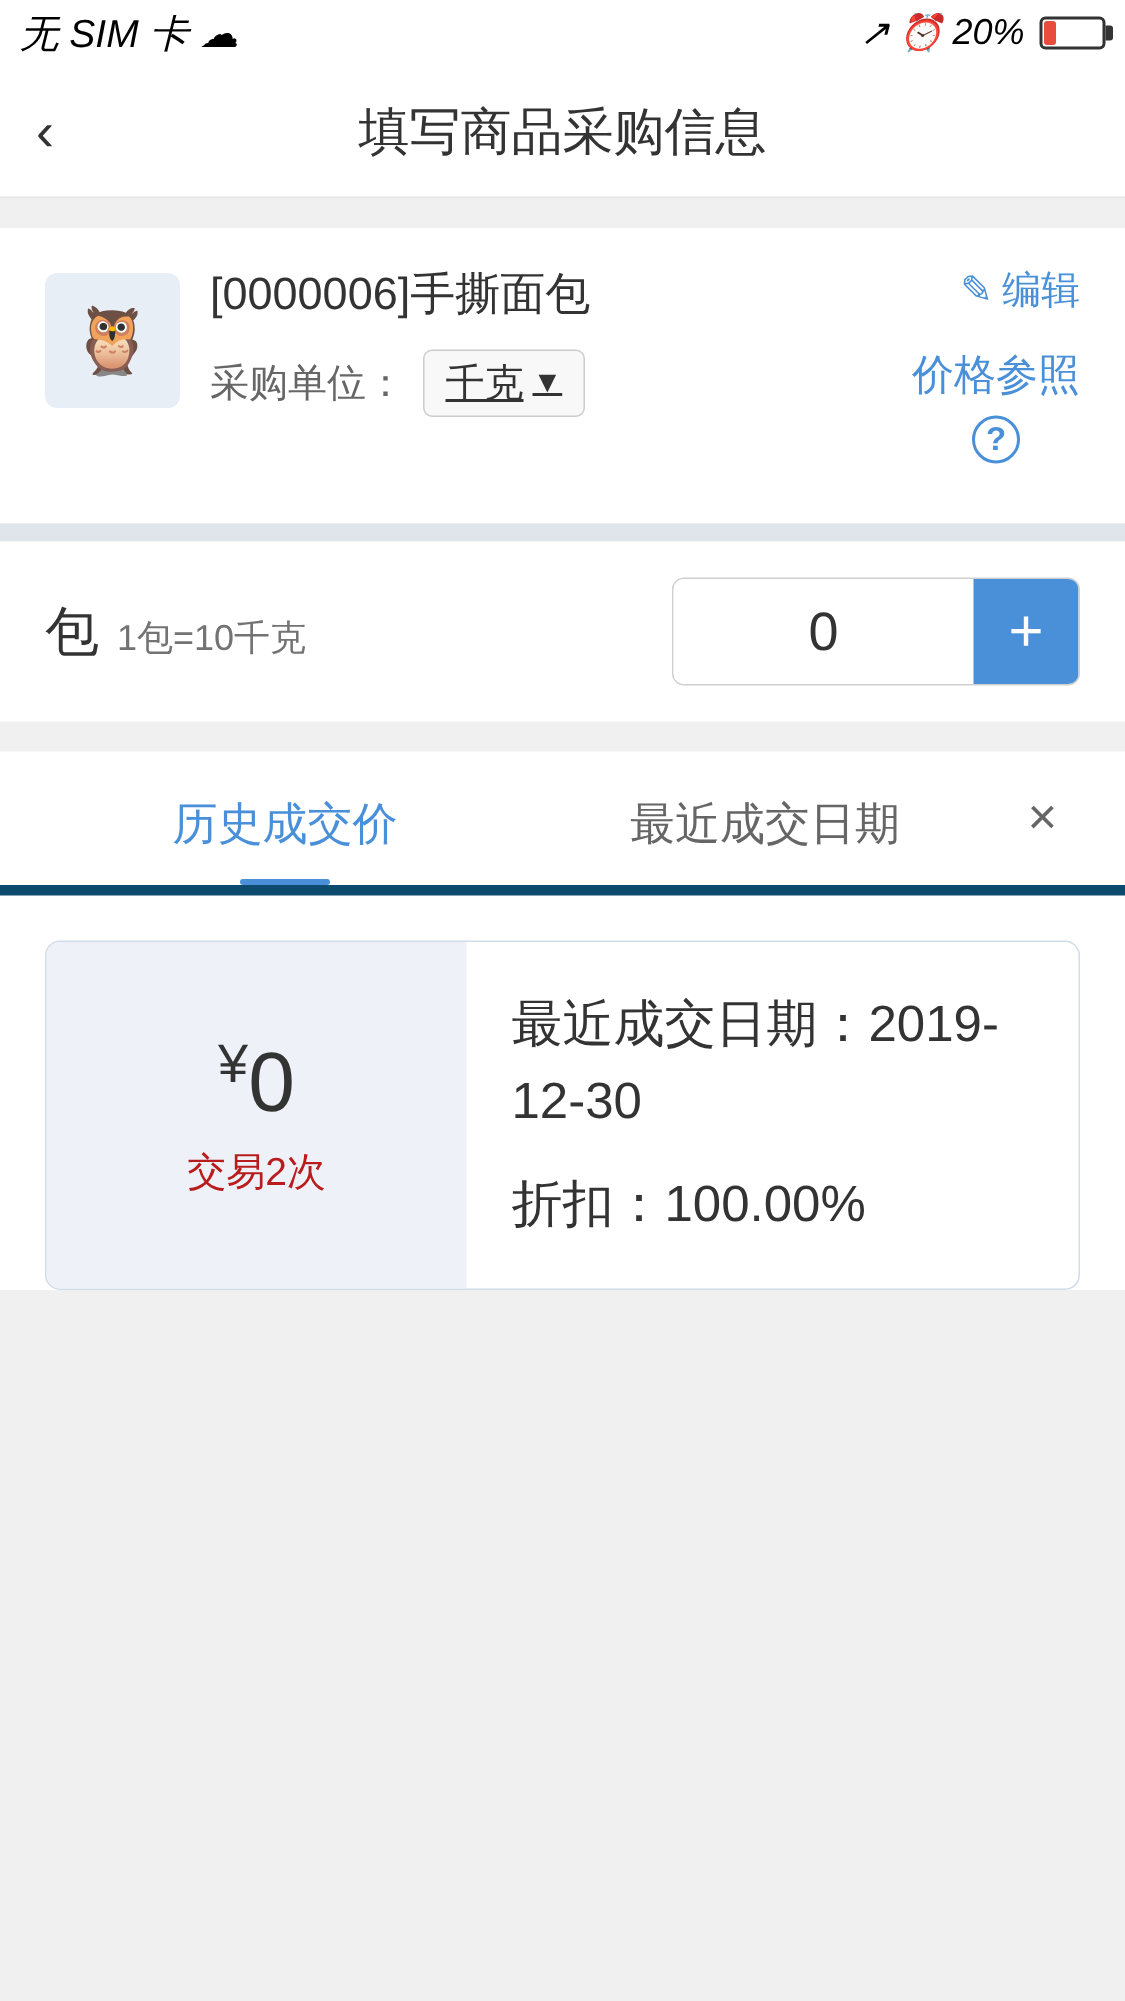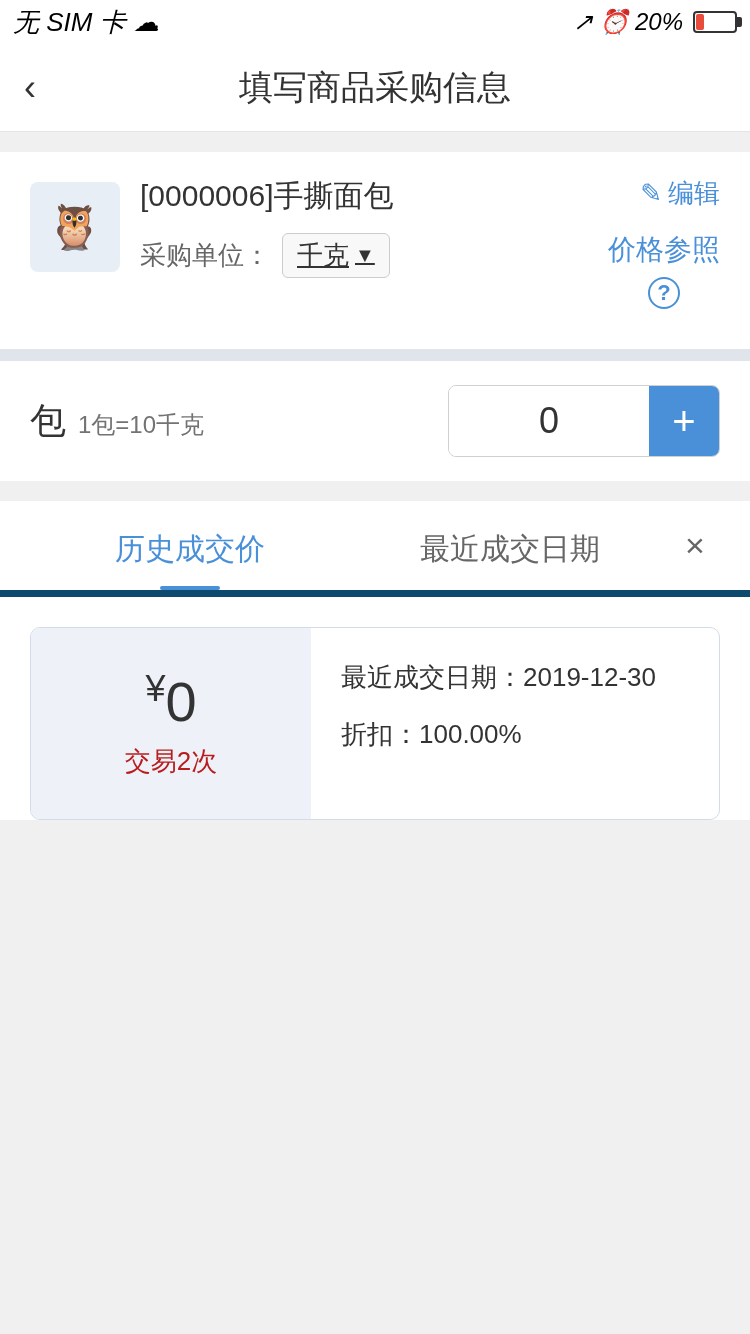--- a/index.html
+++ b/index.html
@@ -336,21 +336,21 @@
       margin-top: 10px;
     }
     .price-card-right {
       flex: 1;
       padding: 30px 30px;
       display: flex;
       flex-direction: column;
       gap: 18px;
     }
     .price-detail-row {
-      font-size: 26px;
+      font-size: 34px;
       color: #333;
       line-height: 1.5;
     }
 
     
     .bottom-space {
       background: #f0f0f0;
       height: 600px;
     }
   </style>

